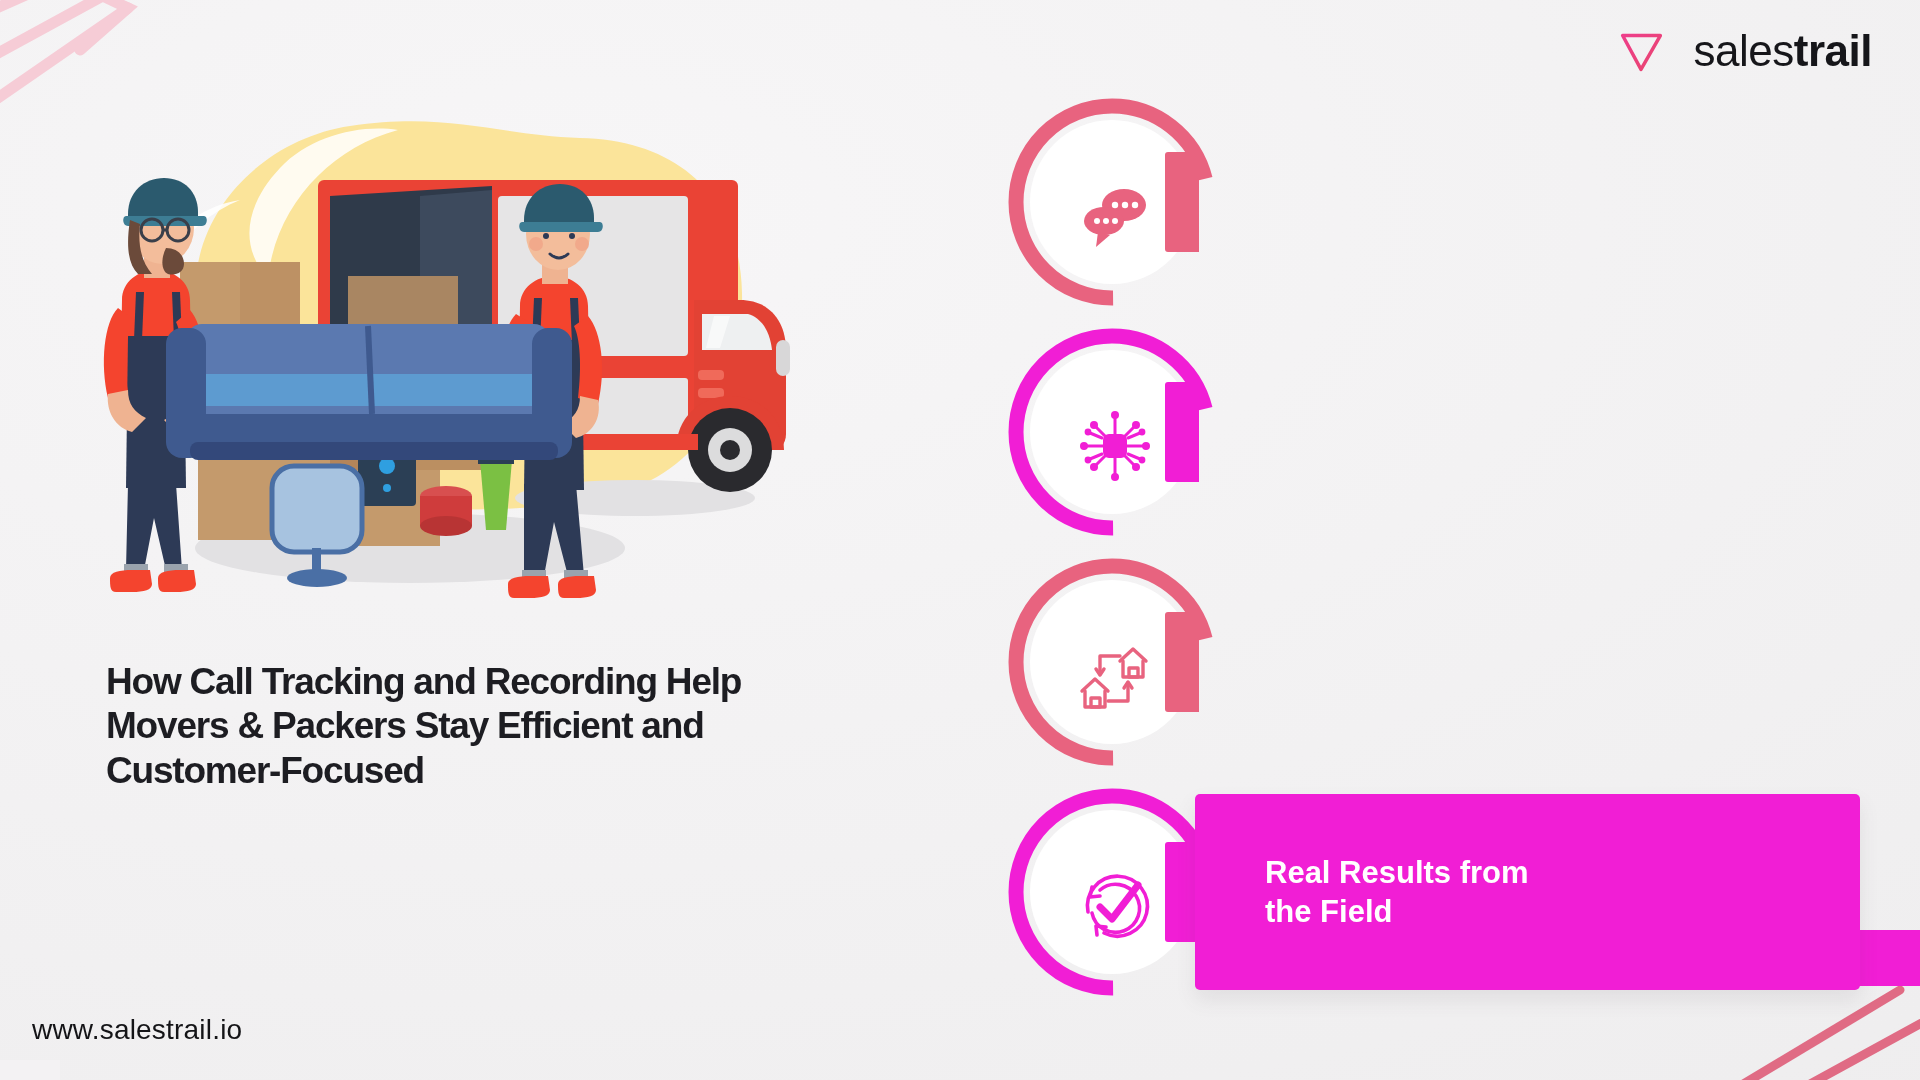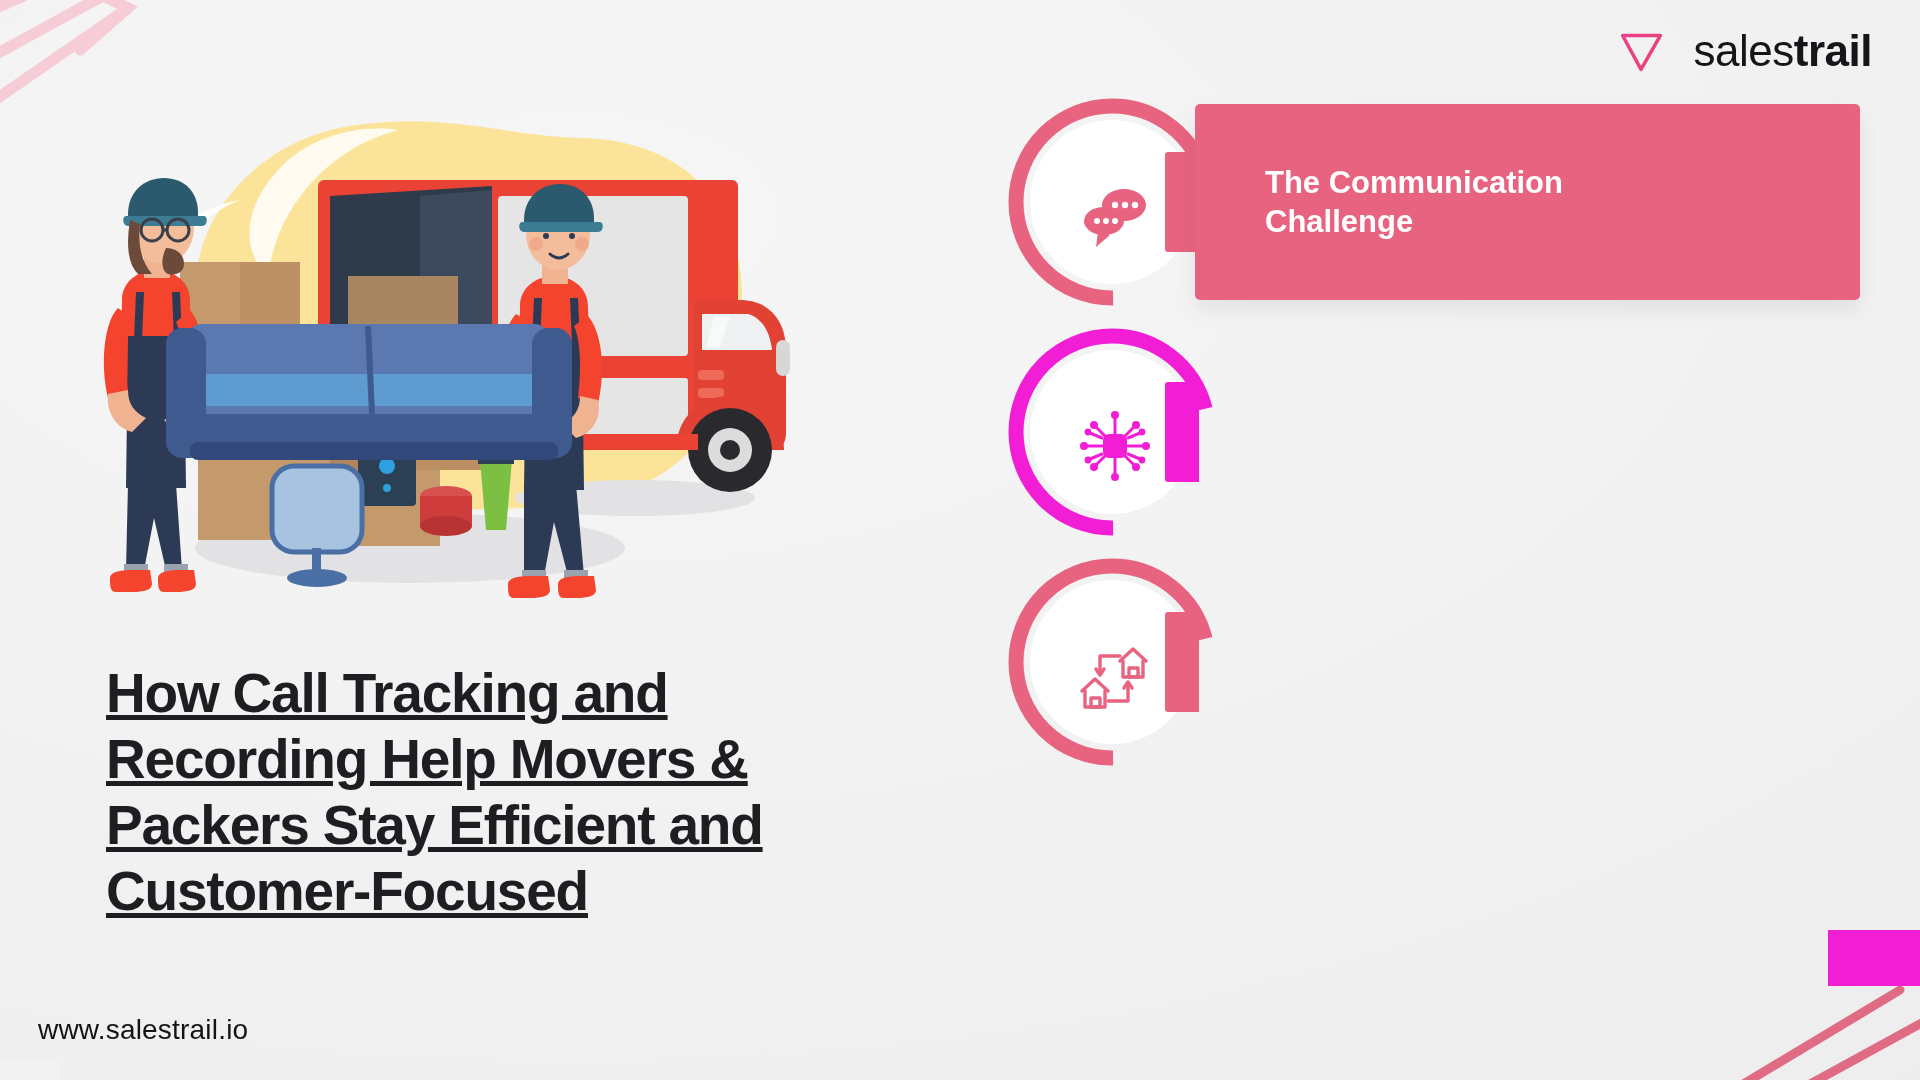--- a/index.html
+++ b/index.html
@@ -39,32 +39,31 @@
   .illustration {
     position:absolute; left:80px; top:78px;
     width:720px; height:520px;
   }
   .illustration svg { width:100%; height:100%; display:block; }
 
   
   .headline {
     position:absolute; left:106px; top:660px;
     width:760px;
-    font-size:55px;
+    font-size:37px;
     font-weight:700;
     line-height:1.20;
     letter-spacing:-1.2px;
     color:#1d1d22;
     font-family:"Liberation Sans", sans-serif;
-    text-decoration:underline;
   }
 
   
   .footer-url {
-    position:absolute; left:38px; top:1014px;
+    position:absolute; left:32px; top:1014px;
     font-size:28px; font-weight:400; color:#141417;
     letter-spacing:0.2px;
   }
 
   
   .cards {
     position:absolute; left:1000px; top:104px;
     width:860px; height:884px;
   }
   .card-row {
@@ -342,24 +341,20 @@
             <circle cx="39" cy="28" r="3.2"></circle>
               <circle cx="49" cy="28" r="3.2"></circle>
               <circle cx="59" cy="28" r="3.2"></circle>
             <circle cx="21" cy="44" r="3"></circle>
               <circle cx="30" cy="44" r="3"></circle>
               <circle cx="39" cy="44" r="3"></circle>
           </g>
         </svg>
       </div>
       <div class="panel-notch" style="background:#e8637f;"></div>
-      <div class="panel" style="background:#e8637f;">
-        <div class="panel-title">The Communication
-Challenge</div>
-      </div>
     </div>
 
     <div class="card-row r1">
       <div class="ring-wrap">
         <svg viewBox="0 0 230 228">
           <circle cx="112" cy="114" r="96" fill="none" stroke="#f11ed5" stroke-width="15" stroke-dasharray="430 173" stroke-dashoffset="-300" stroke-linecap="butt" transform="rotate(-90 112 114)"></circle>
           <circle cx="112" cy="114" r="82" fill="#ffffff"></circle>
         </svg>
       </div>
       <div class="icon-holder">
@@ -420,15 +415,39 @@
             <path d="M44 19 L24 19 L24 37"></path>
             <path d="M20 32 L24 38 L28 32"></path>
             <path d="M32 64 L52 64 L52 46"></path>
             <path d="M48 51 L52 45 L56 51"></path>
           </g>
         </svg>
       </div>
       <div class="panel-notch" style="background:#e8637f;"></div>
     </div>
 
+    <div class="card-row r3">
+      <div class="ring-wrap">
+        <svg viewBox="0 0 230 228">
+          <circle cx="112" cy="114" r="96" fill="none" stroke="#f11ed5" stroke-width="15" stroke-dasharray="430 173" stroke-dashoffset="-300" stroke-linecap="butt" transform="rotate(-90 112 114)"></circle>
+          <circle cx="112" cy="114" r="82" fill="#ffffff"></circle>
+        </svg>
+      </div>
+      <div class="icon-holder">
+        <svg viewBox="0 0 78 78">
+          <g stroke="#f11ed5" fill="none" stroke-linecap="round" stroke-linejoin="round">
+            <path d="M16 46 A24 24 0 1 0 24 23" stroke-width="3.6"></path>
+            <path d="M12 45 A30 30 0 1 1 28 66" stroke-width="3.6"></path>
+            <path d="M16 20 L14 30 L24 29" stroke-width="3.6"></path>
+            <path d="M30 60 L20 59 L21 68" stroke-width="3.6"></path>
+            <path d="M24 40 L36 52 L62 18" stroke-width="7"></path>
+          </g>
+        </svg>
+      </div>
+      <div class="panel-notch" style="background:#f11ed5;"></div>
+      <div class="panel" style="background:#f11ed5;">
+        <div class="panel-title">Real Results from
+the Field</div>
+      </div>
+    </div>
 
   </div>
 </div>
 
 </body></html>

